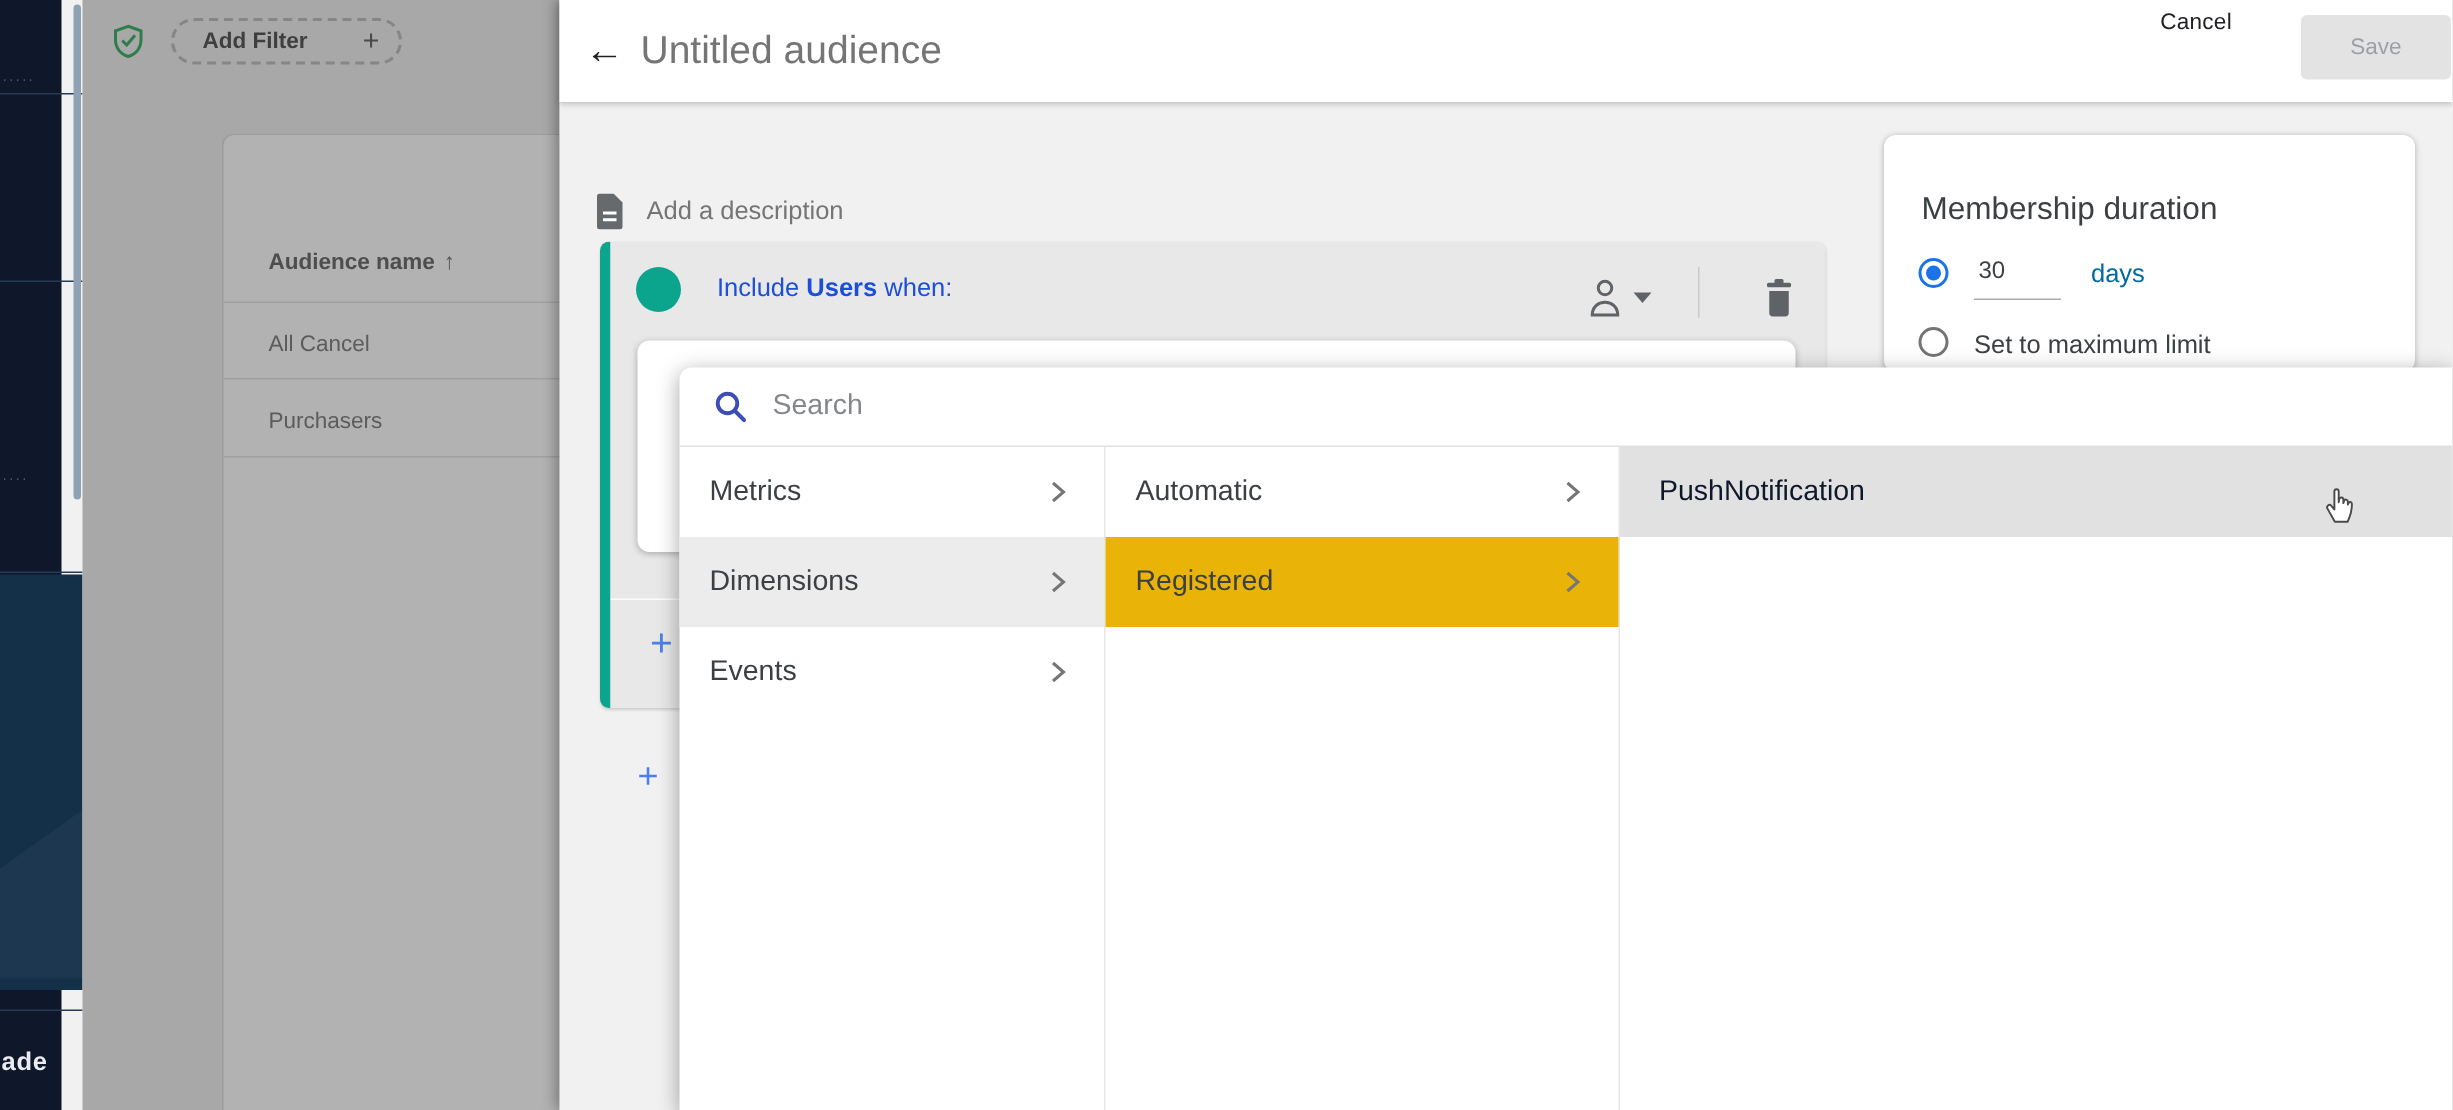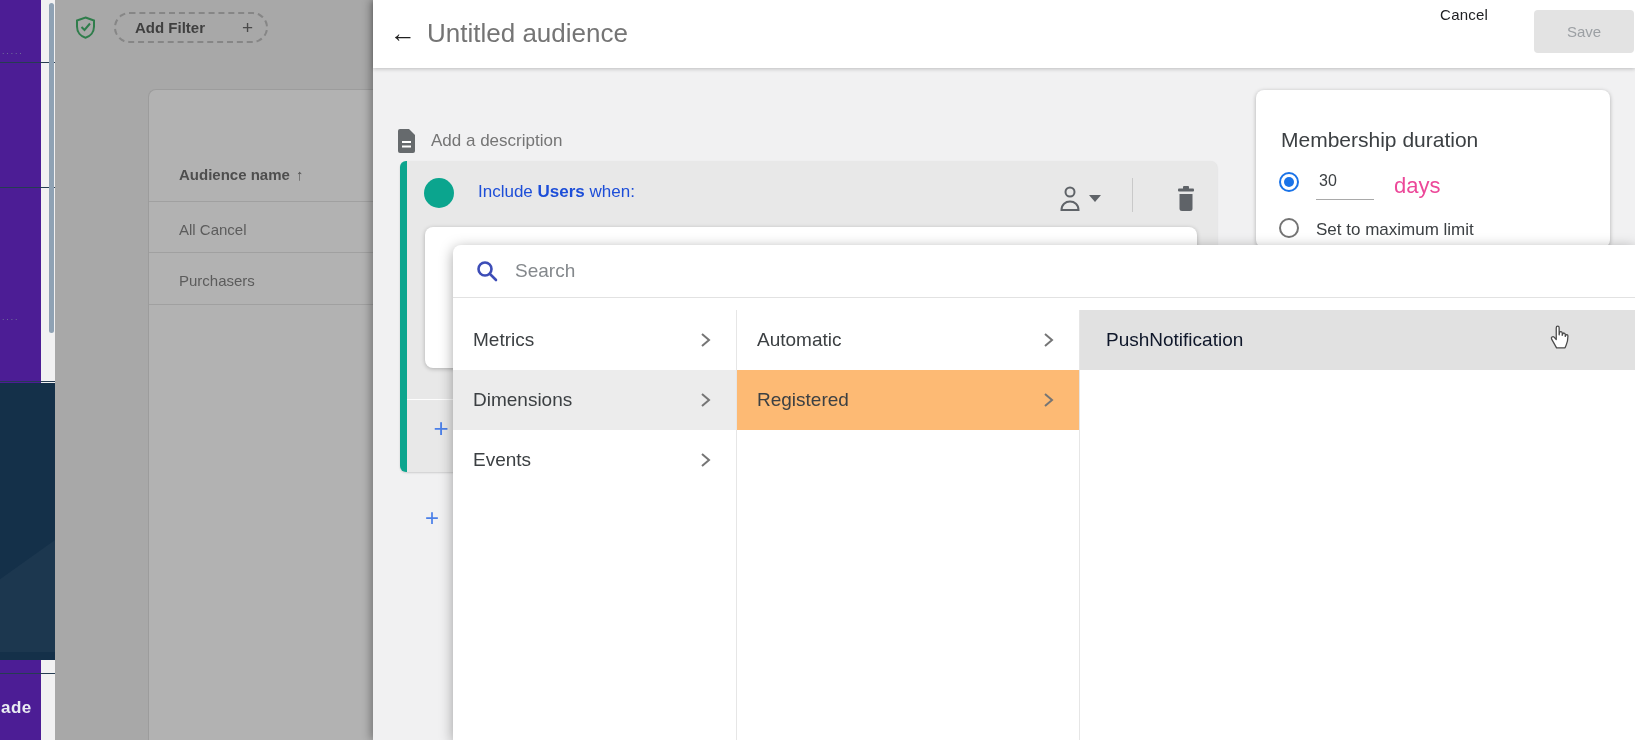--- a/index.html
+++ b/index.html
@@ -1,21 +1,21 @@
 <!DOCTYPE html>
 <html><head>
 <meta charset="utf-8">
 <style>
   * { margin:0; padding:0; box-sizing:border-box; }
   html,body { width:1635px; height:740px; overflow:hidden; background:#f1f1f2;
               font-family:"Liberation Sans", sans-serif; }
   #app { position:relative; width:1635px; height:740px; overflow:hidden; background:#f1f1f2; }
 
   
-  #sidebar { position:absolute; left:0; top:0; width:41px; height:740px; background:#4c1d95; z-index:1; }
+  #sidebar { position:absolute; left:0; top:0; width:41px; height:740px; background:#0f172a; z-index:1; }
   .sb-divider { position:absolute; left:0; width:55px; height:1px; background:#263c52; }
   .sb-panel { position:absolute; left:0; top:383px; width:55px; height:277px; background:#143049; }
   .sb-glow { position:absolute; left:0; top:540px; width:55px; height:112px; background:rgba(255,255,255,.035);
              clip-path:polygon(0 35%, 100% 0, 100% 100%, 0 100%); }
   .sb-frag { position:absolute; left:2px; font-size:7px; letter-spacing:2px; color:#7c8c9c; }
   #sb-scrollbar { position:absolute; left:49px; top:3px; width:5px; height:330px; background:#8fa2b4; border-radius:3px; }
   #sb-upgrade { position:absolute; left:1px; top:698px; font-size:17px; font-weight:bold; color:#e9edf2; letter-spacing:.5px; }
 
   
   #backdrop { position:absolute; left:55px; top:0; width:318px; height:740px; background:#a8a8a8; z-index:1; }
@@ -48,21 +48,21 @@
   
   #membership { position:absolute; left:883px; top:90px; width:354px; height:158px; background:#fff; border-radius:8px;
                 box-shadow:0 1px 4px rgba(0,0,0,.28); z-index:4; }
   #membership h3 { position:absolute; left:25px; top:38px; font-size:21px; font-weight:normal; color:#3c4043; }
   .radio { position:absolute; width:20px; height:20px; border-radius:50%; }
   #ms-radio1 { left:23px; top:82px; border:2px solid #1a73e8; }
   #ms-radio1 .dot { position:absolute; left:3px; top:3px; width:10px; height:10px; border-radius:50%; background:#1a73e8; }
   #ms-days-input { position:absolute; left:60px; top:73px; width:58px; height:37px; border:none; outline:none;
                    border-bottom:1.5px solid #a9a9a9; background:transparent; font-size:16px; color:#3c4043;
                    font-family:"Liberation Sans", sans-serif; padding-left:3px; }
-  #ms-days-lbl { position:absolute; left:138px; top:83px; font-size:22px; color:#ec4899; }
+  #ms-days-lbl { position:absolute; left:138px; top:83px; font-size:17px; color:#0369a1; }
   #ms-radio2 { left:23px; top:128px; border:2px solid #747474; }
   #ms-max-lbl { position:absolute; left:60px; top:130px; font-size:17px; color:#3c4043; }
 
   
   #include-card { position:absolute; left:27px; top:161px; width:817px; height:311px; background:#e8e8e8;
                   border-left:7px solid #0ba58e; border-radius:6px; box-shadow:0 1px 2px rgba(0,0,0,.15); z-index:3; }
   #inc-circle { position:absolute; left:17px; top:17px; width:30px; height:30px; border-radius:50%; background:#0ba58e; }
   #inc-label { position:absolute; left:71px; top:21px; font-size:17px; color:#1d4ed8; }
   #inc-person { position:absolute; left:651px; top:24px; }
   #inc-caret { position:absolute; left:682px; top:34px; width:0; height:0;
@@ -71,35 +71,35 @@
   #inc-trash { position:absolute; left:767px; top:24px; }
   #inc-white { position:absolute; left:18px; top:66px; width:772px; height:141px; background:#fff; border-radius:8px;
                box-shadow:0 1px 4px rgba(0,0,0,.25); }
   #inc-footer-line { position:absolute; left:0; top:238px; width:100%; height:1px; background:rgba(255,255,255,.9); }
   #inc-plus { position:absolute; left:23px; top:252px; font-size:26px; color:#4c80e8; width:22px; text-align:center; }
   #exclude-plus { position:absolute; left:48px; top:504px; font-size:24px; color:#4c80e8; width:22px; text-align:center; z-index:3; }
 
   
   #dropdown { position:absolute; left:80px; top:245px; width:1182px; height:495px; background:#fff;
               border-top-left-radius:8px; box-shadow:0 3px 14px rgba(0,0,0,.35); z-index:6;
-              display:flex; flex-direction:column;gap:12px; }
+              display:flex; flex-direction:column; }
   #dd-search { height:53px; border-bottom:1px solid #e2e2e2; display:flex; align-items:center; flex:0 0 auto; }
   #dd-search svg { margin-left:22px; }
   #dd-search input { margin-left:16px; border:none; outline:none; font-size:19px; color:#3c4043; flex:1;
                      font-family:"Liberation Sans", sans-serif; background:transparent; }
   #dd-search input::placeholder { color:#84888c; opacity:1; }
   #dd-body { flex:1; display:flex; }
   .dd-col { display:flex; flex-direction:column; }
   #dd-col1 { width:284px; border-right:1px solid #e6e6e6; }
   #dd-col2 { width:343px; border-right:1px solid #e6e6e6; }
   #dd-col3 { flex:1; }
   .dd-row { height:60px; display:flex; align-items:center; padding:0 24px 0 20px; font-size:19px; color:#3c4043; }
   .dd-row .chev { margin-left:auto; display:flex; }
   .hl-light { background:#ececec; }
-  .hl-mid   { background:#fdba74; }
+  .hl-mid   { background:#eab308; }
   .hl-push  { background:#e1e1e1; }
   #dd-col3 .dd-row { padding-left:26px; color:#0f172a; }
 
   #cursor { position:absolute; left:1172px; top:320px; z-index:9; }
 </style>
 </head>
 <body>
 
 <div id="app">
 

